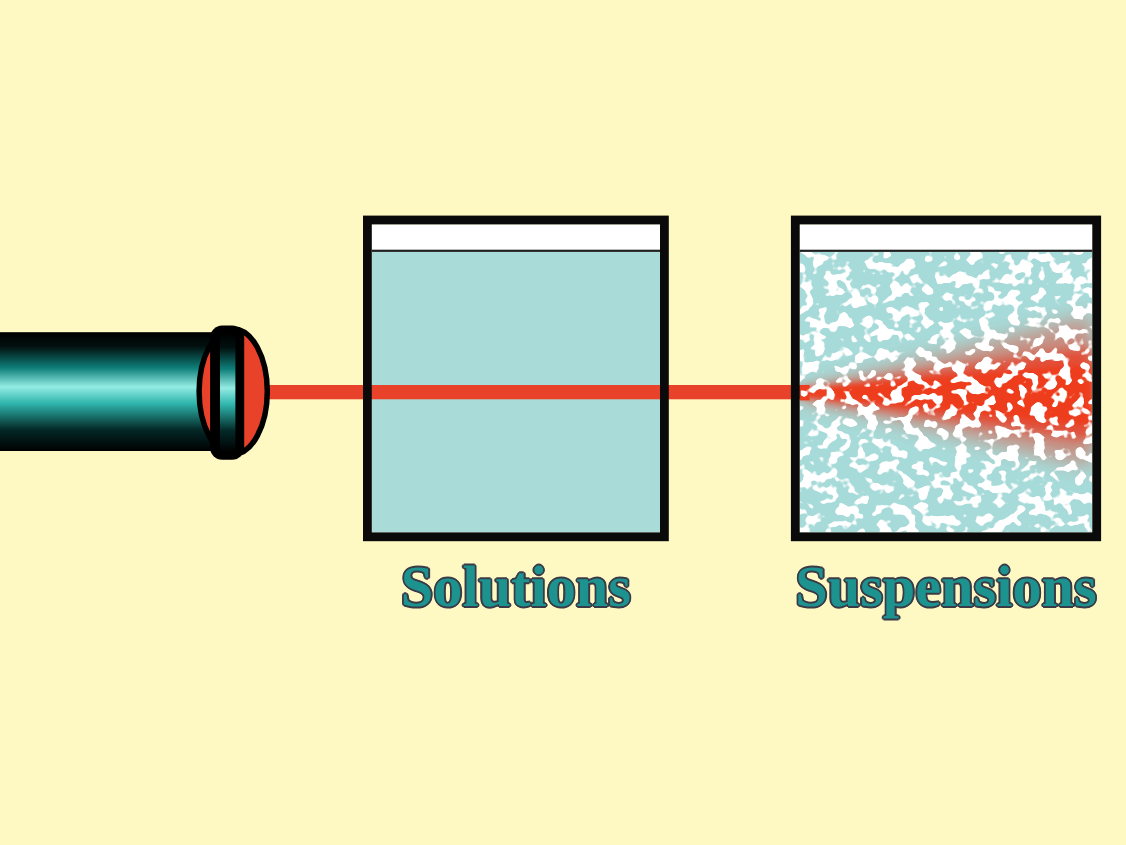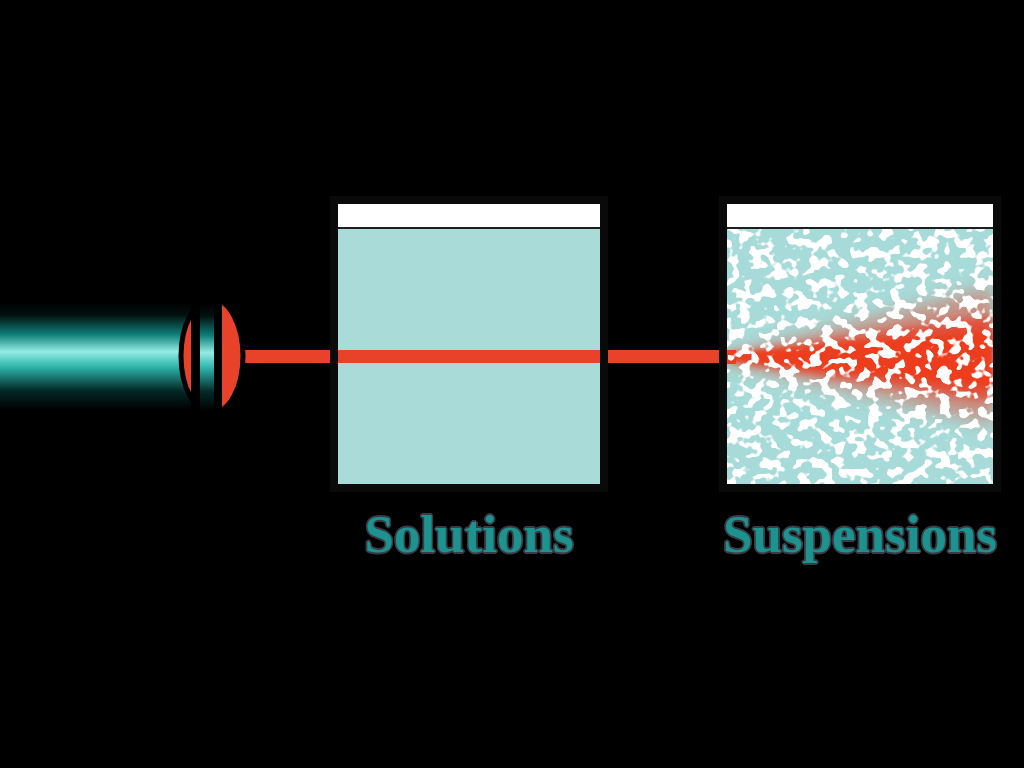--- a/index.html
+++ b/index.html
@@ -1,17 +1,17 @@
 <!DOCTYPE html>
 <html style="--beam-red: #e8432a; --beam-core: #ee3c1e; --solution-liquid: #a9dbd9; --suspension-liquid: #a7dbd9; --label-fill: #1d938f; --label-outline: #3b3b47; --container-border: #0a0a0a; --surface-line: #1f1f1f; --laser-highlight: #93ece4;"><head>
 <meta charset="utf-8">
 <style>
   html,body{margin:0;padding:0;background:#ffffff;}
   .canvas{
-    position:relative;width:1024px;height:768px;background:#000000;
+    position:relative;width:1024px;height:768px;background:#fef9c3;
     overflow:hidden;font-family:"Liberation Sans",sans-serif;
   }
 
   
   .laser{position:absolute;left:0;top:294px;z-index:4;}
   .laser-hi{stop-color:var(--laser-highlight);}
   .lens{fill:var(--beam-red);stroke:#000;stroke-width:5;}
 
   
   .beam{

